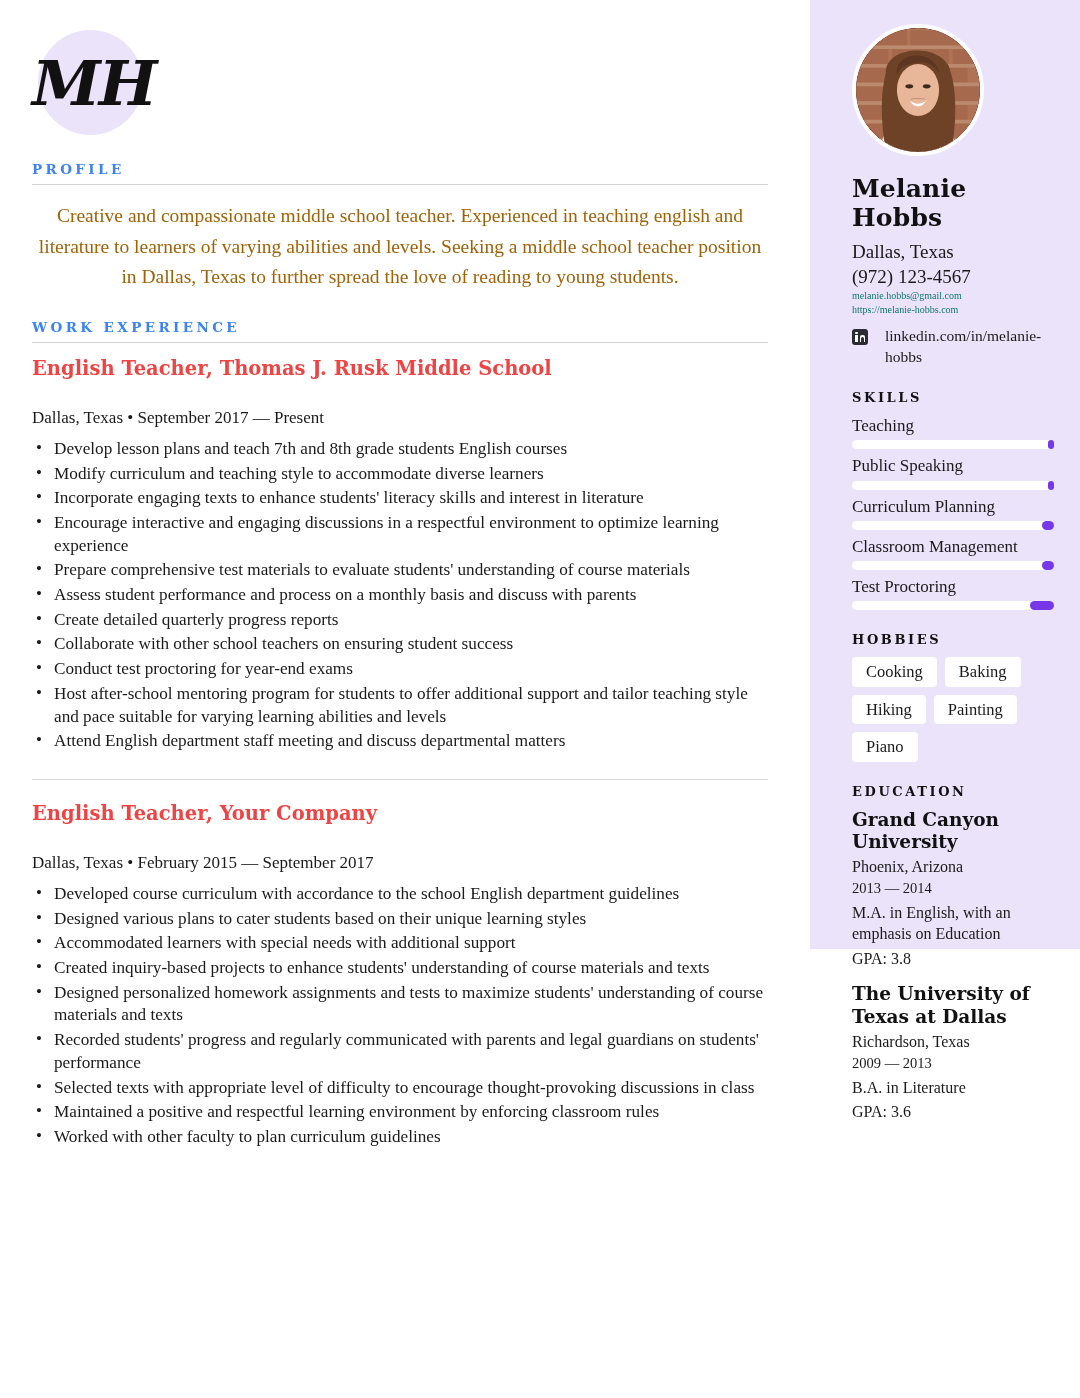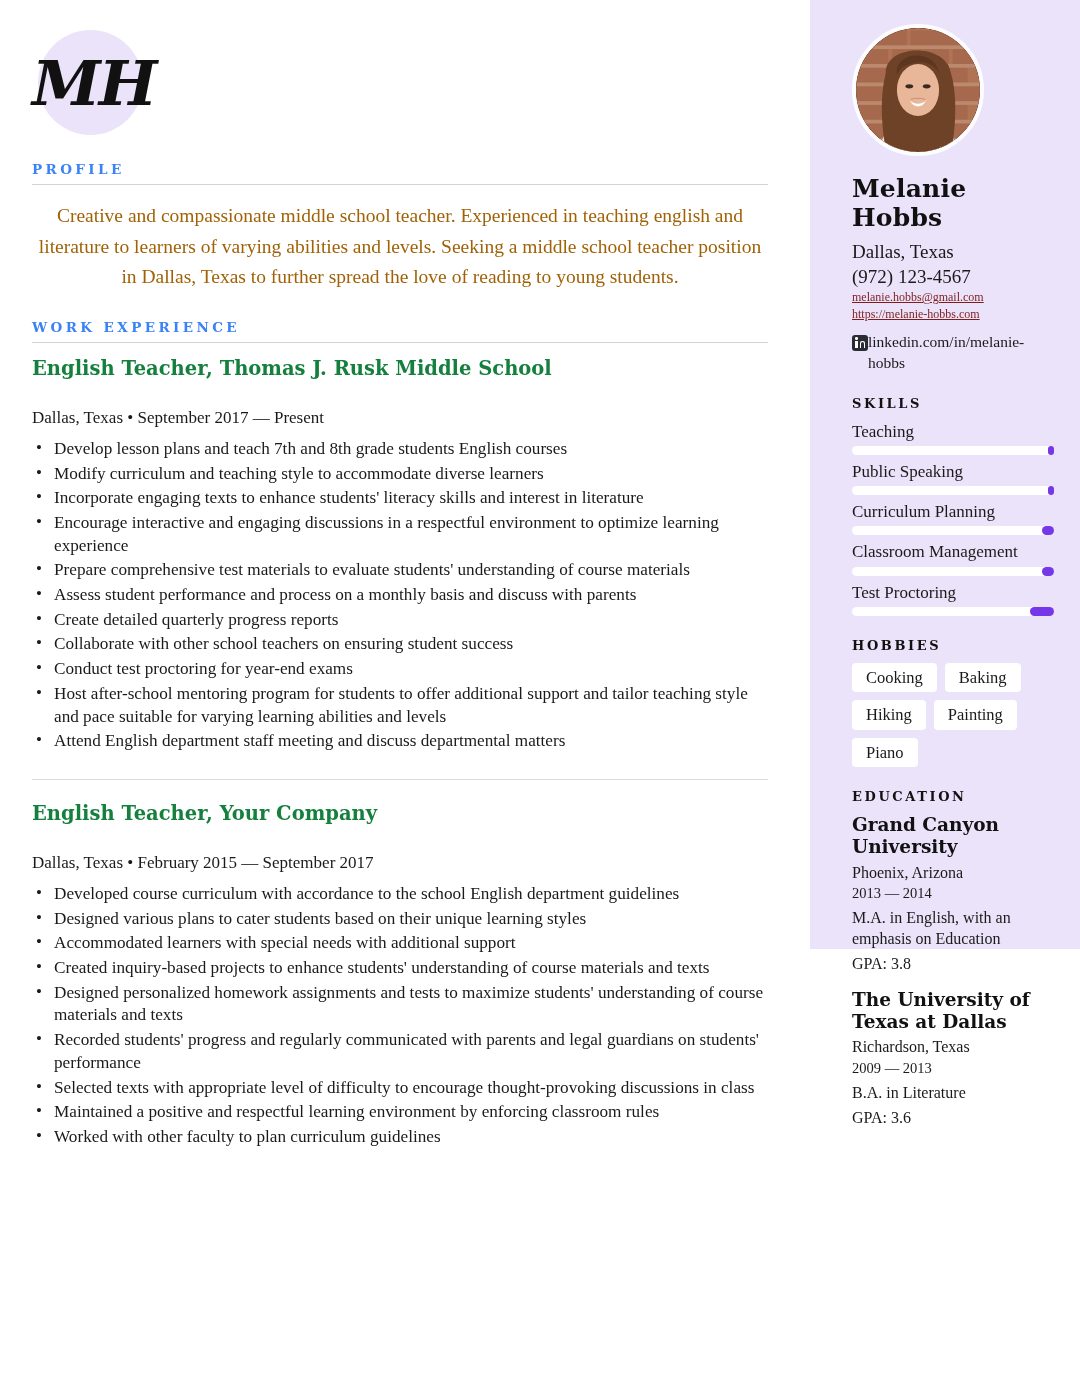--- a/index.html
+++ b/index.html
@@ -26,22 +26,22 @@
   }
   .photo svg { display:block; width: 100%; height: 100%; }
 
   .cand-name {
     font-family: "DejaVu Serif", "Liberation Serif", serif;
     font-weight: 700; font-size: 25px; letter-spacing: .2px;
     margin: 18px 0 8px 20px; color:#111;
   }
   .contact { margin-left: 20px; width: 198px; }
   .contact .big { font-size: 19px; line-height: 1.3; color:#1a1a1a; }
-  .contact .sm { font-size: 12px; line-height: 1.35; color:#7f1d1d; word-break: break-word; text-decoration: underline; }
-  .contact .row-link { display: flex; align-items: flex-start; gap: 0; margin-top: 10px; }
+  .contact .sm { font-size: 10px; line-height: 1.35; color:#0f766e; word-break: break-word; }
+  .contact .row-link { display: flex; align-items: flex-start; gap: 17px; margin-top: 10px; }
   .li-icon {
     flex: 0 0 auto; width: 16px; height: 16px; margin-top: 3px;
     background: #2b2b33; border-radius: 3px; position: relative;
   }
   .li-icon::before {
     content:""; position:absolute; left:3px; top:6px; width:2.5px; height:7px; background:#fff;
   }
   .li-icon::after {
     content:""; position:absolute; left:3px; top:2.5px; width:2.5px; height:2.5px; background:#fff; border-radius:50%;
   }
@@ -106,21 +106,21 @@
     font-weight: 700; font-size: 13.5px; letter-spacing: 3.4px; color:#3b82f6;
     margin-top: 26px;
   }
   .rule { height: 1px; background: #d3d3d3; margin-top: 7px; }
 
   .profile-text { font-size: 19.5px; line-height: 1.57; margin-top: 16px; color:#a16207;text-align:center; }
 
   .job { margin-top: 14px; }
   .job-title {
     font-family: "DejaVu Serif", "Liberation Serif", serif;
-    font-weight: 700; font-size: 19.5px; color:#15803d; margin-bottom: 4px;
+    font-weight: 700; font-size: 19.5px; color:#ef4444; margin-bottom: 4px;
   }
   .job-meta { font-size: 17px; color:#1a1a1a; margin-bottom: 10px; margin-top: 28px; }
   ul.bullets { list-style: none; }
   ul.bullets li {
     position: relative; padding-left: 22px; font-size: 17.2px; line-height: 1.32;
     margin-bottom: 2px; color:#1a1a1a;
   }
   ul.bullets li::before {
     content: "\2022"; position:absolute; left: 4px; top: -1px; font-size: 17px; color:#1a1a1a;
   }

